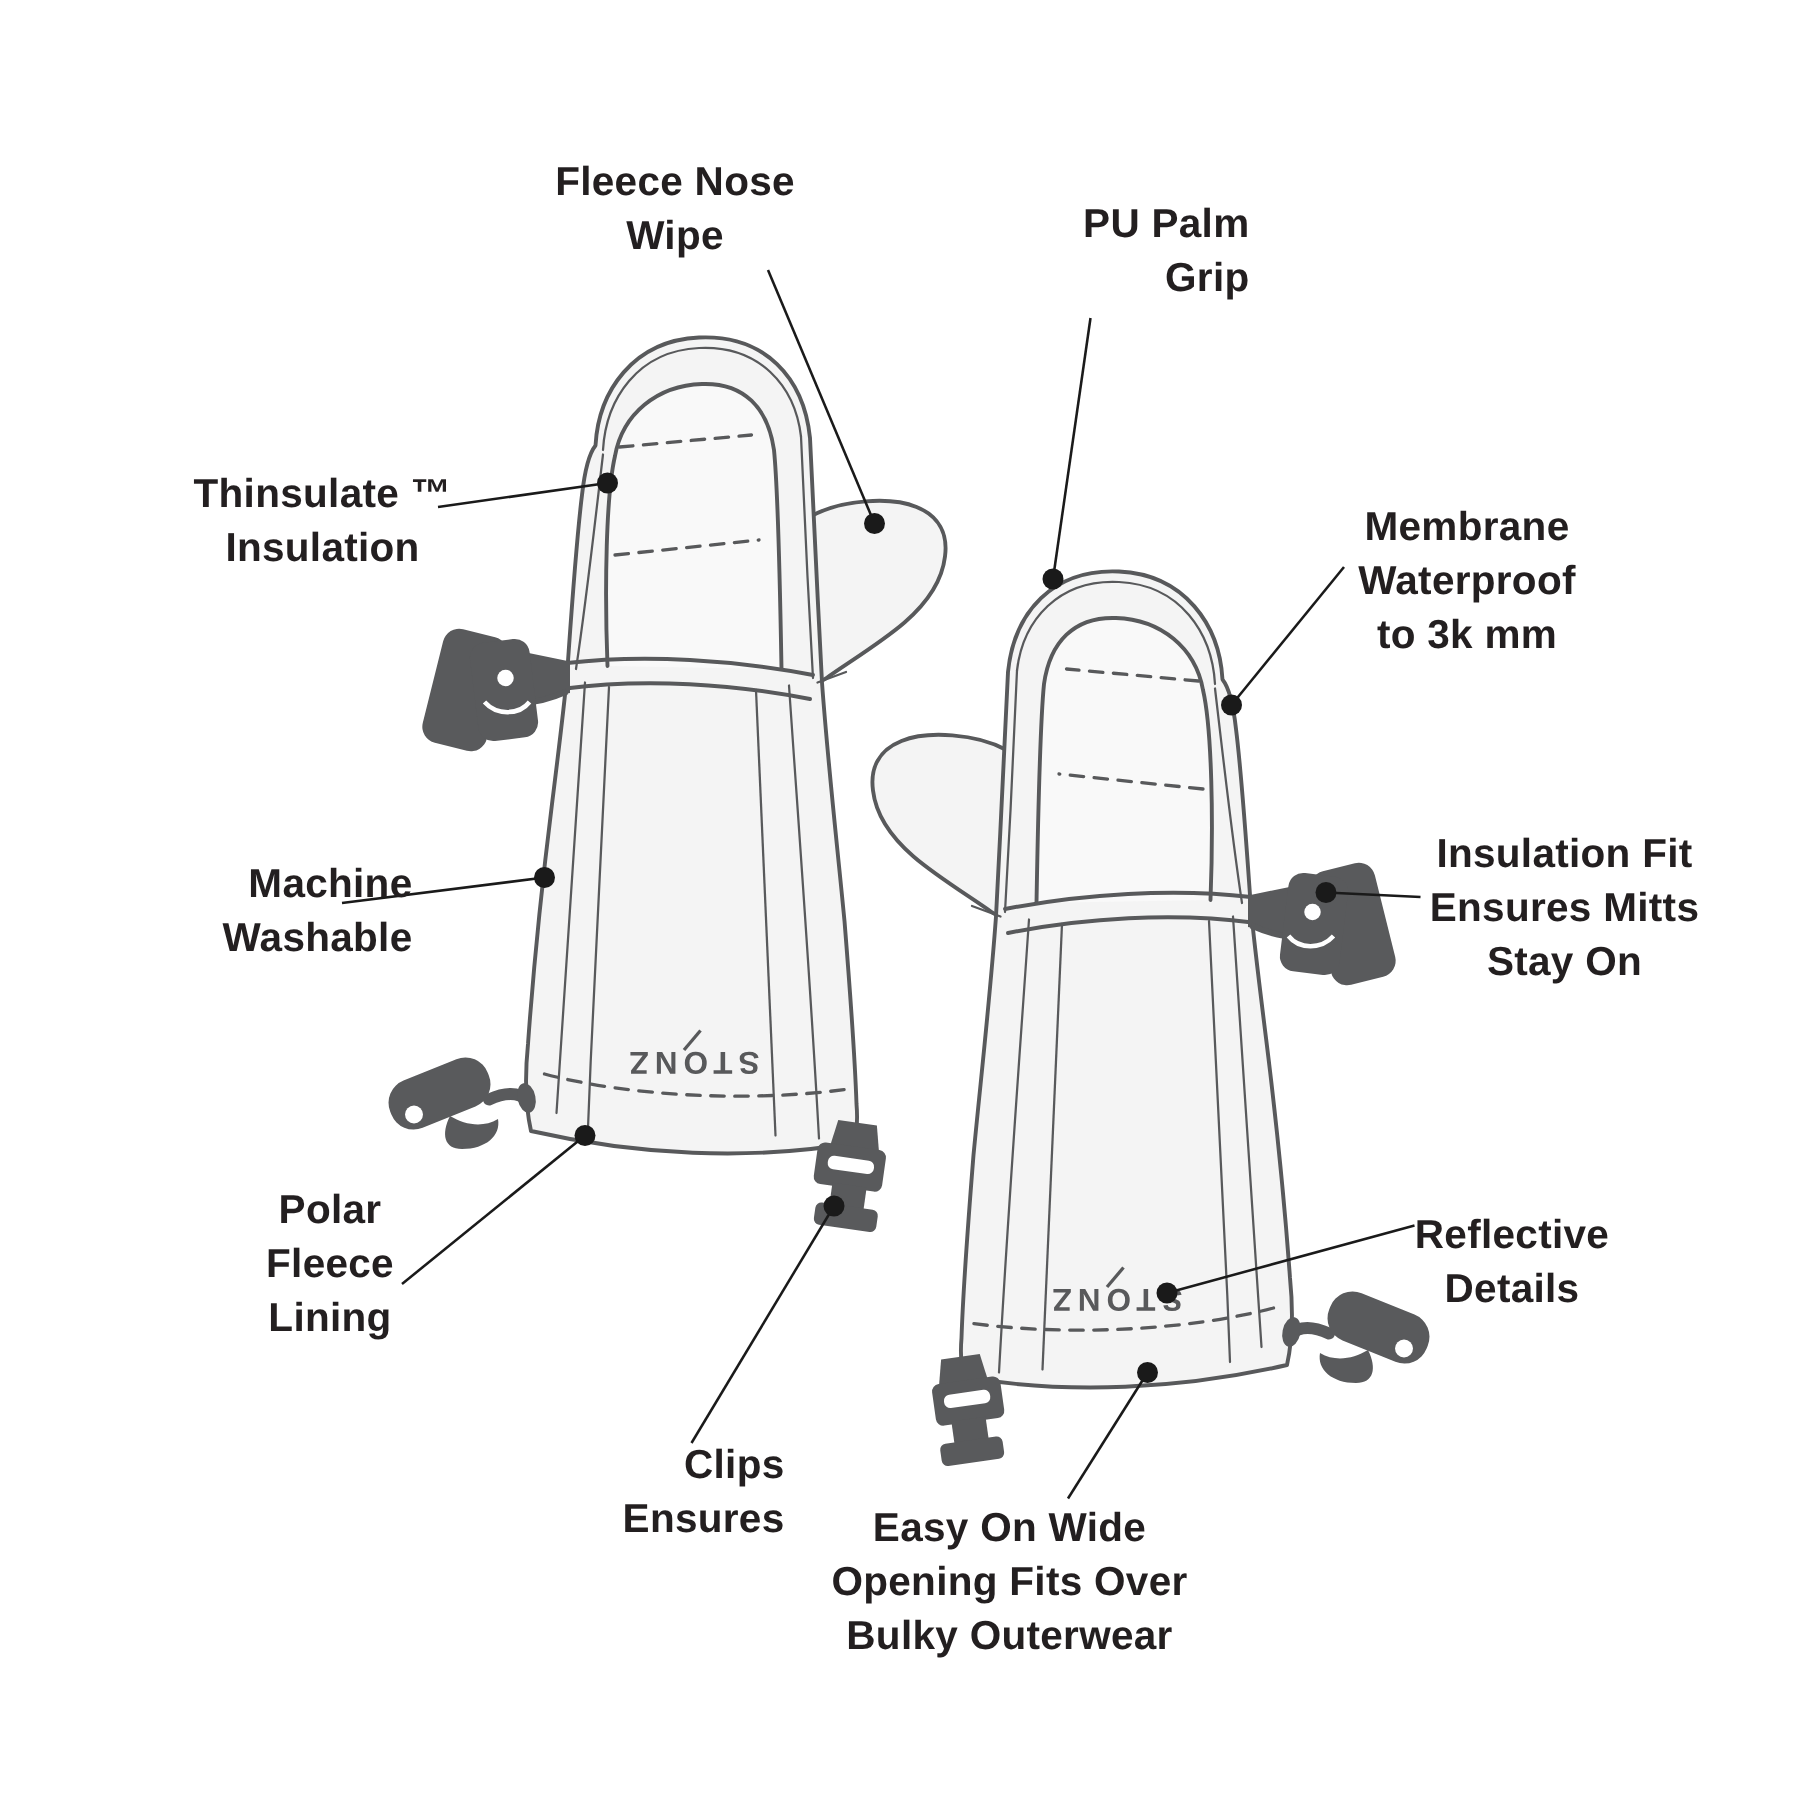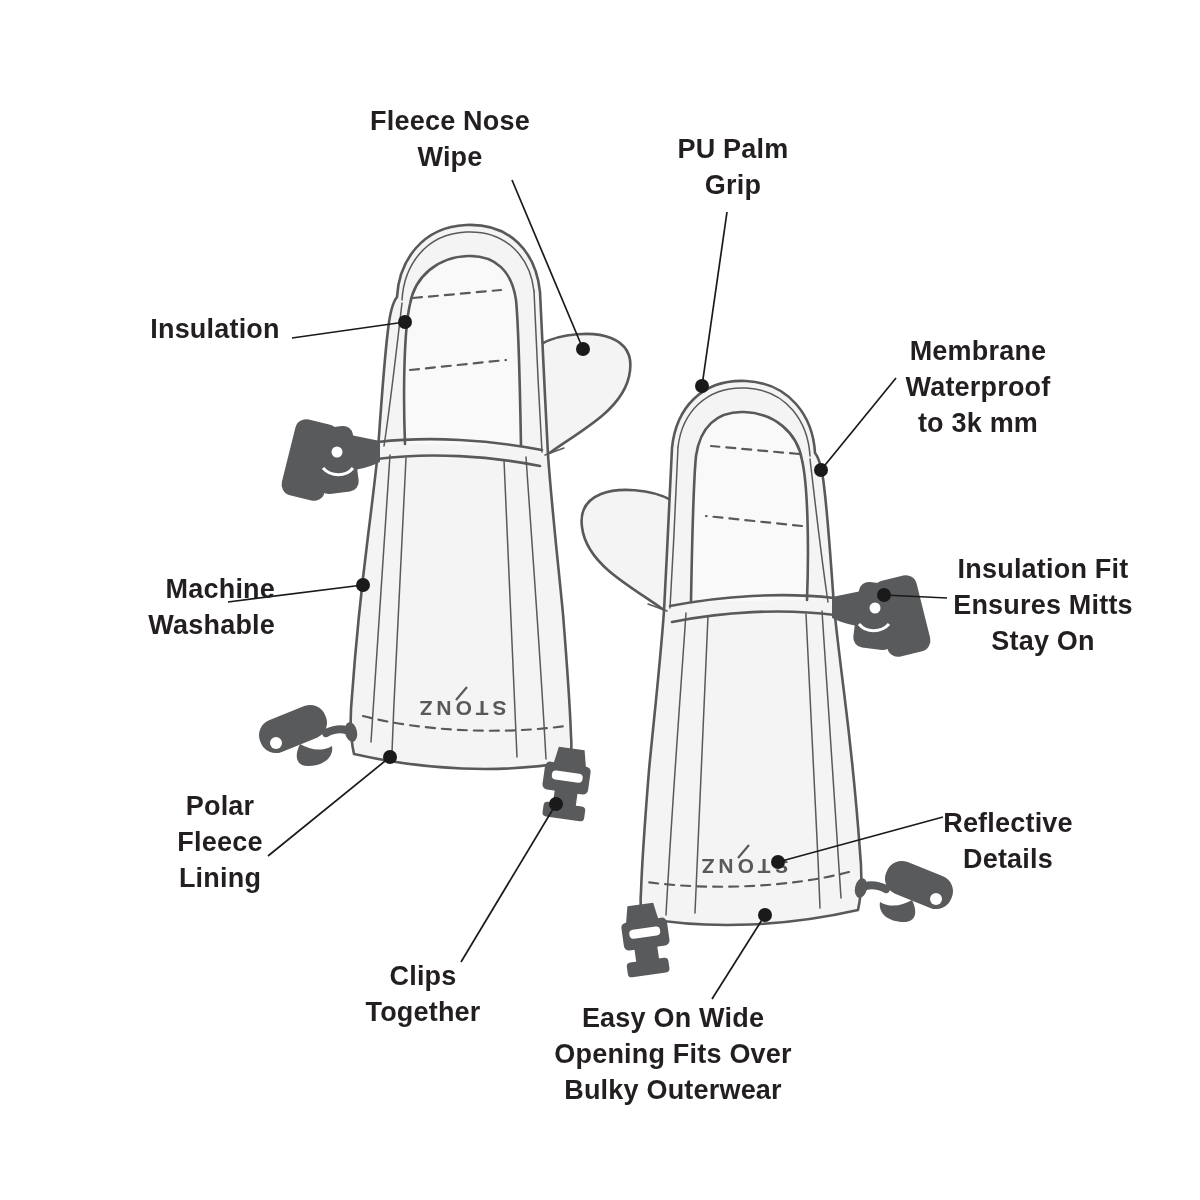--- a/index.html
+++ b/index.html
@@ -18,28 +18,28 @@
   .t{stroke-width:1.5;}
   .dash{stroke-dasharray:9 7;stroke-width:2.2;}
   .hw{fill:var(--hardware);}
   .hws{stroke:var(--hardware);fill:none;}
   .ll{stroke:var(--leader);stroke-width:1.7;}
   .dot{fill:var(--leader);}
   .logo{fill:var(--outline);font-weight:700;font-size:21px;letter-spacing:4px;font-family:"Liberation Sans",sans-serif;}
   .logoslash{stroke:var(--outline);stroke-width:2.2;}
   
   .c0{left:320px;top:103px;width:260px;}
-  .c1{left:633px;top:131px;width:200px;}
+  .c1{left:633px;top:131px;width:200px;text-align:right;}
   .c2{left:75px;top:311px;width:280px;}
   .c3{left:853px;top:293px;width:250px;margin-top:40px;}
   .c4{left:35px;top:571px;width:240px;text-align:right;}
   .c5{left:913px;top:551px;width:260px;}
   .c6{left:140px;top:788px;width:160px;}
   .c7{left:888px;top:805px;width:240px;}
-  .c8{left:323px;top:958px;width:200px;}
+  .c8{left:323px;top:958px;width:200px;text-align:right;}
   .c9{left:498px;top:1000px;width:350px;}
 </style>
 </head>
 <body>
 
 <div class="stage">
 
   <svg width="1200" height="1200" viewBox="0 0 1200 1200">
     <defs>
       <g id="mitt-shape">
@@ -150,20 +150,21 @@
 
   <div class="callout c0">
     <div>Fleece Nose</div>
     <div>Wipe</div>
   </div>
   <div class="callout c1">
     <div>PU Palm</div>
     <div>Grip</div>
   </div>
   <div class="callout c2">
+    <div>Thinsulate ™</div>
     <div>Insulation</div>
   </div>
   <div class="callout c3">
     <div>Membrane</div>
     <div>Waterproof</div>
     <div>to 3k mm</div>
   </div>
   <div class="callout c4">
     <div>Machine</div>
     <div>Washable</div>
@@ -177,21 +178,21 @@
     <div>Polar</div>
     <div>Fleece</div>
     <div>Lining</div>
   </div>
   <div class="callout c7">
     <div>Reflective</div>
     <div>Details</div>
   </div>
   <div class="callout c8">
     <div>Clips</div>
-    <div>Together</div>
+    <div>Ensures</div>
   </div>
   <div class="callout c9">
     <div>Easy On Wide</div>
     <div>Opening Fits Over</div>
     <div>Bulky Outerwear</div>
   </div>
 
 </div>
 
 </body></html>

